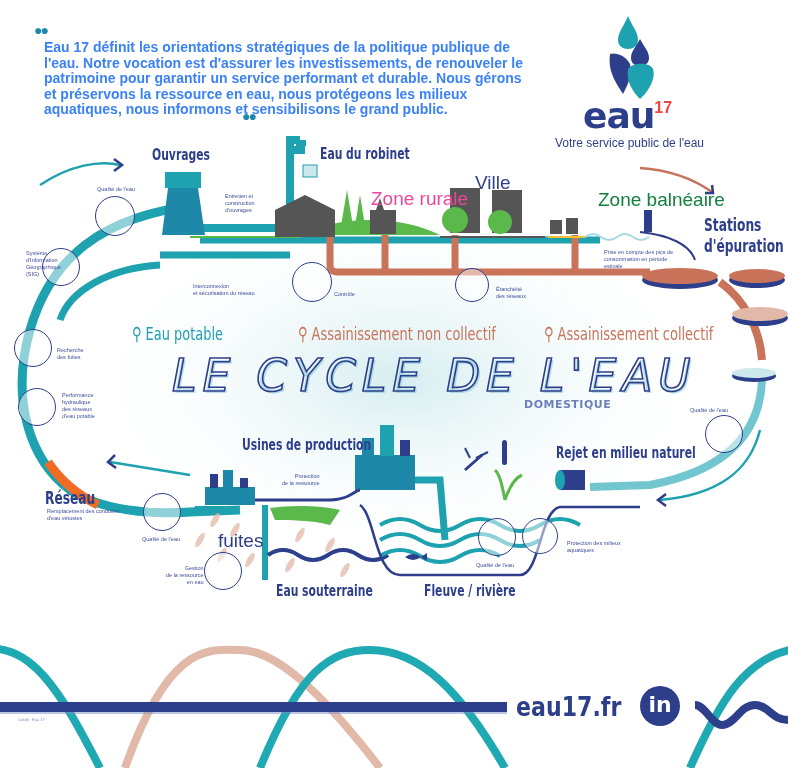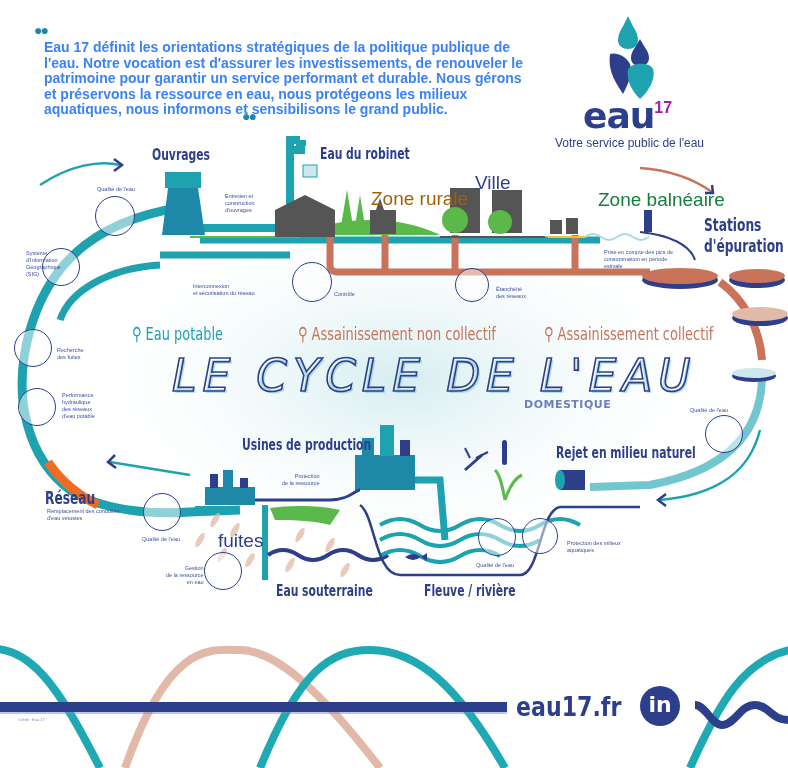--- a/index.html
+++ b/index.html
@@ -2,21 +2,21 @@
 <html><head>
 <meta charset="utf-8">
 <style>
   * { margin:0; padding:0; box-sizing:border-box; }
   html, body { width:788px; height:768px; background:#ffffff; overflow:hidden; }
   body { position:relative; font-family:"Liberation Sans", sans-serif; color:#2d3f8a; }
   .abs { position:absolute; }
   .intro { left:44px; top:40px; width:480px; font-size:14px; font-weight:bold; line-height:15.6px; color:#3b82f6; }
   .quote-drops { font-size:14px; color:#1e88a8; letter-spacing:-2px; }
   .logo-text { font-family:"DejaVu Sans", sans-serif; font-weight:bold; font-size:36px; color:#2d3f8a; letter-spacing:-1px; }
-  .logo-num { font-size:16px; color:#a21caf; font-weight:bold; vertical-align:top; position:relative; top:4px; }
+  .logo-num { font-size:16px; color:#ef4444; font-weight:bold; vertical-align:top; position:relative; top:4px; }
   .tagline { font-size:12px; color:#2d3f8a; }
   .lbl { font-family:"DejaVu Sans", sans-serif; font-weight:bold; color:#2d3f8a; transform:scaleX(0.72); transform-origin:left top; white-space:nowrap; }
   .lbl-l { font-size:15px; }
   .lbl-s { font-size:19px; font-family:"Liberation Sans", sans-serif; font-weight:normal; transform:none; }
   .tiny { font-size:5.5px; color:#3d4f9a; line-height:7px; white-space:nowrap; }
   .cat { font-family:"DejaVu Sans", sans-serif; font-size:18px; transform:scaleX(0.72); transform-origin:left top; white-space:nowrap; }
   .title { font-family:"DejaVu Sans", sans-serif; font-size:44px; letter-spacing:6px; color:transparent; -webkit-text-stroke:1.6px #2d3f8a; text-shadow:2px 2px 0 rgba(75,170,200,0.35); white-space:nowrap; font-weight:normal;font-style:italic; }
   .subtitle { font-family:"DejaVu Sans", sans-serif; font-weight:bold; font-size:11px; color:#6d80b8; letter-spacing:0.5px; }
   .circ { border:1.5px solid #2d3f8a; border-radius:50%; background:rgba(255,255,255,0.5); }
   .footer-url { font-family:"DejaVu Sans", sans-serif; font-weight:bold; font-size:26px; color:#2d3f8a; transform:scaleX(0.85); transform-origin:left top; }
@@ -187,21 +187,21 @@
     <path d="M30,55 C28,68 35,78 42,85 C50,78 58,65 55,55 C52,48 35,48 30,55 Z" fill="#1fa2b0"></path>
   </svg>
 </div>
 <div class="abs" style="left:583px; top:95px;">
   <span class="logo-text">eau</span><span class="logo-num">17</span>
 </div>
 <div class="abs tagline" style="left:555px; top:136px;">Votre service public de l'eau</div>
 
 <div class="abs lbl lbl-l" style="left:152px; top:146px;">Ouvrages</div>
 <div class="abs lbl lbl-l" style="left:320px; top:145px;">Eau du robinet</div>
-<div class="abs lbl-s" style="left:371px; top:188px; color:#a16207;">Zone rurale</div>
+<div class="abs lbl-s" style="left:371px; top:188px; color:#ec4899;">Zone rurale</div>
 <div class="abs lbl-s" style="left:475px; top:172px; color:#2d3f8a;">Ville</div>
 <div class="abs lbl-s" style="left:598px; top:189px; color:#15803d;">Zone balnéaire</div>
 <div class="abs lbl" style="left:704px; top:215px; font-size:17px;">Stations</div>
 <div class="abs lbl" style="left:704px; top:236px; font-size:17px;">d'épuration</div>
 <div class="abs lbl lbl-l" style="left:242px; top:436px;">Usines de production</div>
 <div class="abs lbl lbl-l" style="left:556px; top:444px;">Rejet en milieu naturel</div>
 <div class="abs lbl" style="left:45px; top:488px; font-size:17px;">Réseau</div>
 <div class="abs lbl lbl-l" style="left:276px; top:582px;">Eau souterraine</div>
 <div class="abs lbl lbl-l" style="left:424px; top:582px;">Fleuve / rivière</div>
 <div class="abs lbl-s" style="left:218px; top:530px; color:#2d3f8a;">fuites</div>

